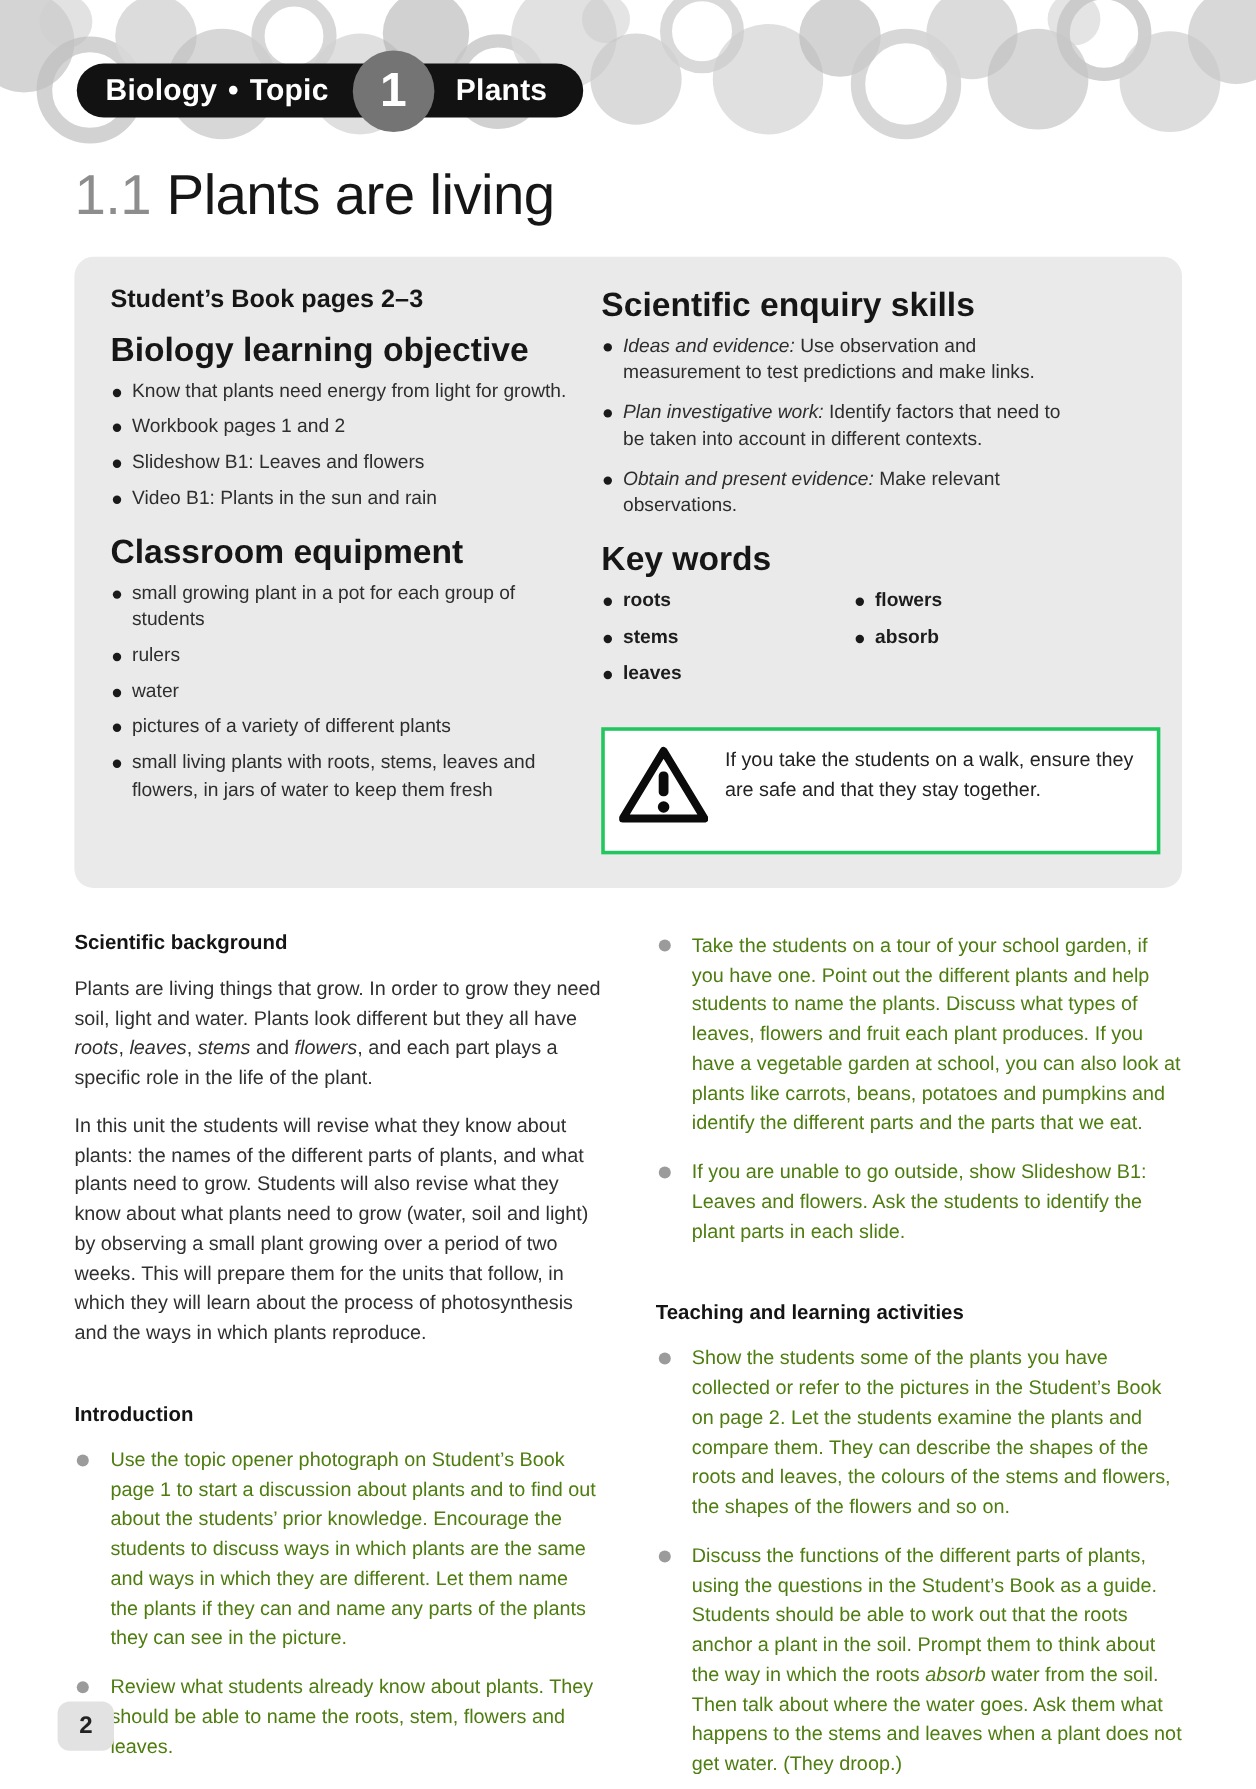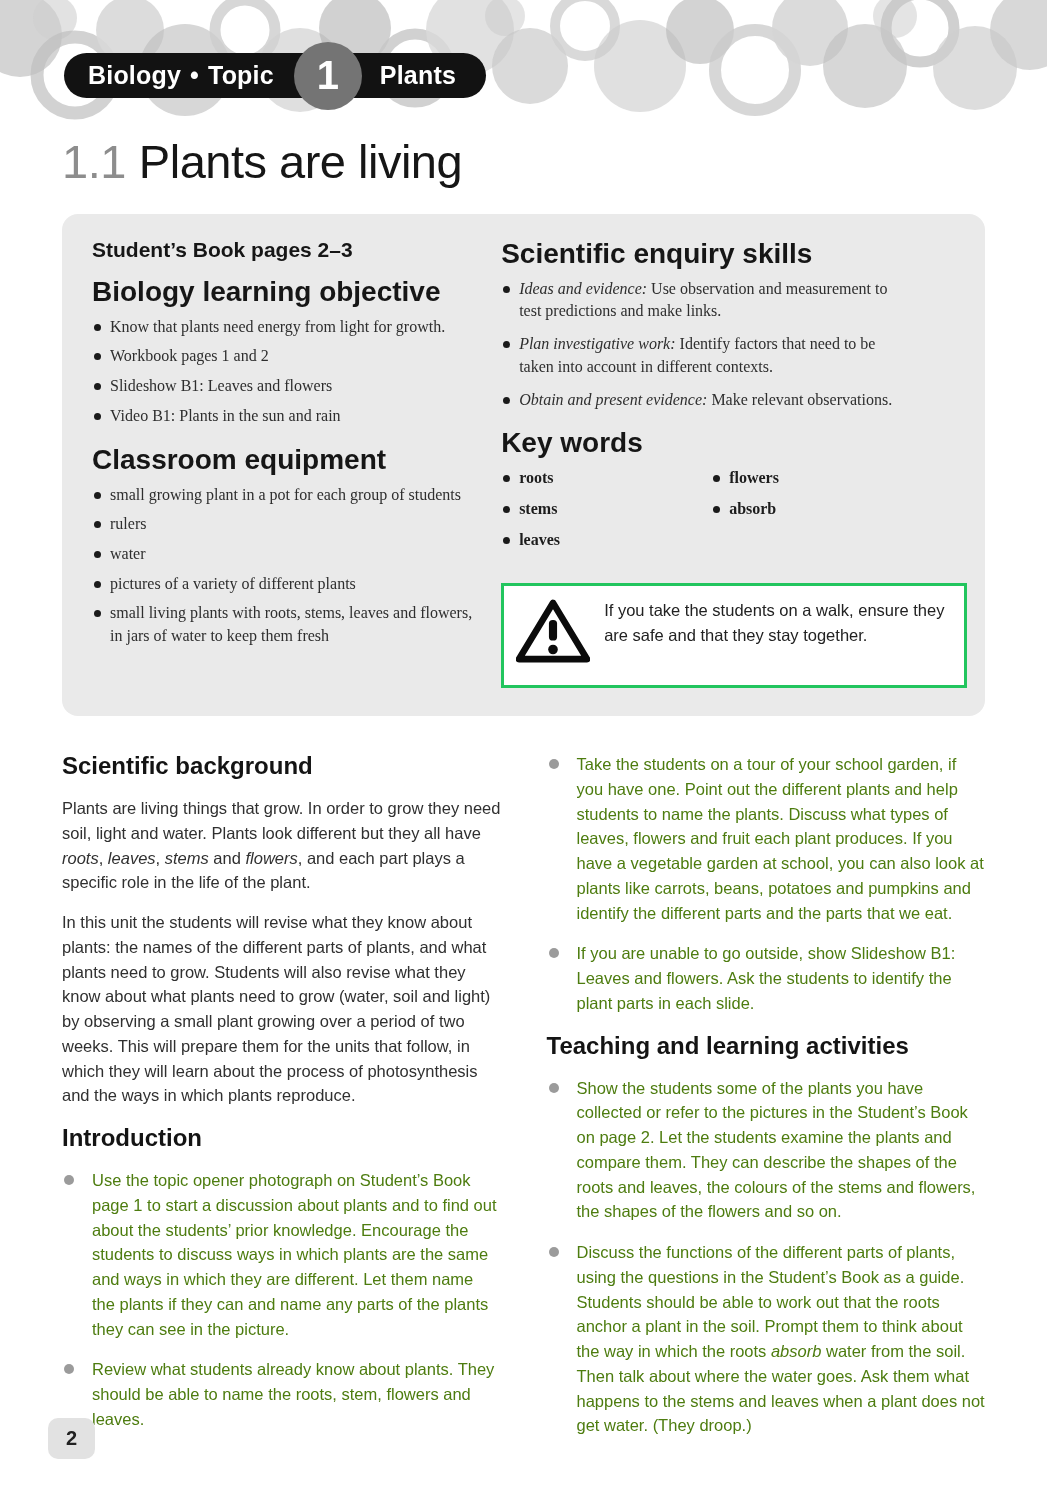--- a/index.html
+++ b/index.html
@@ -70,21 +70,21 @@
     grid-template-columns: 45% 55%;
     column-gap: 28px;
   }
   .info-box h2.box-h1 {
     font-size: 21px; font-weight: 700; color: #161616; margin: 0 0 14px 0;
   }
   .info-box h3 {
     font-size: 28px; font-weight: 700; color: #161616; margin: 16px 0 8px 0;
   }
   .info-box h3.first { margin-top: 0; }
-  .info-box ul { list-style: none; font-family: Liberation Serif, serif; }
+  .info-box ul { list-style: none; }
   .info-box li {
     position: relative;
     padding-left: 18px;
     font-size: 16px;
     line-height: 1.42;
     margin-bottom: 7px;
     color: #2e2e2e;
   }
   .info-box li::before {
     content: "";
@@ -113,26 +113,26 @@
   .warn-icon { float: left; margin: 0 14px 2px 0; }
 
   
   .main-cols {
     display: grid;
     grid-template-columns: 1fr 1fr;
     column-gap: 46px;
     margin: 36px 62px 0 62px;
   }
   .main-col h2 {
-    font-size: 24px;
+    font-size: 17px;
     font-weight: 700;
     color: #141414;
     margin: 0 0 16px 0;
   }
-  .main-col h2.spaced { margin-top: 16px; }
+  .main-col h2.spaced { margin-top: 45px; }
   .main-col p {
     font-size: 16.5px;
     line-height: 1.5;
     margin-bottom: 15px;
     color: #303030;
   }
   ul.gray-bullets { list-style: none; }
   ul.gray-bullets li {
     position: relative;
     padding-left: 30px;

